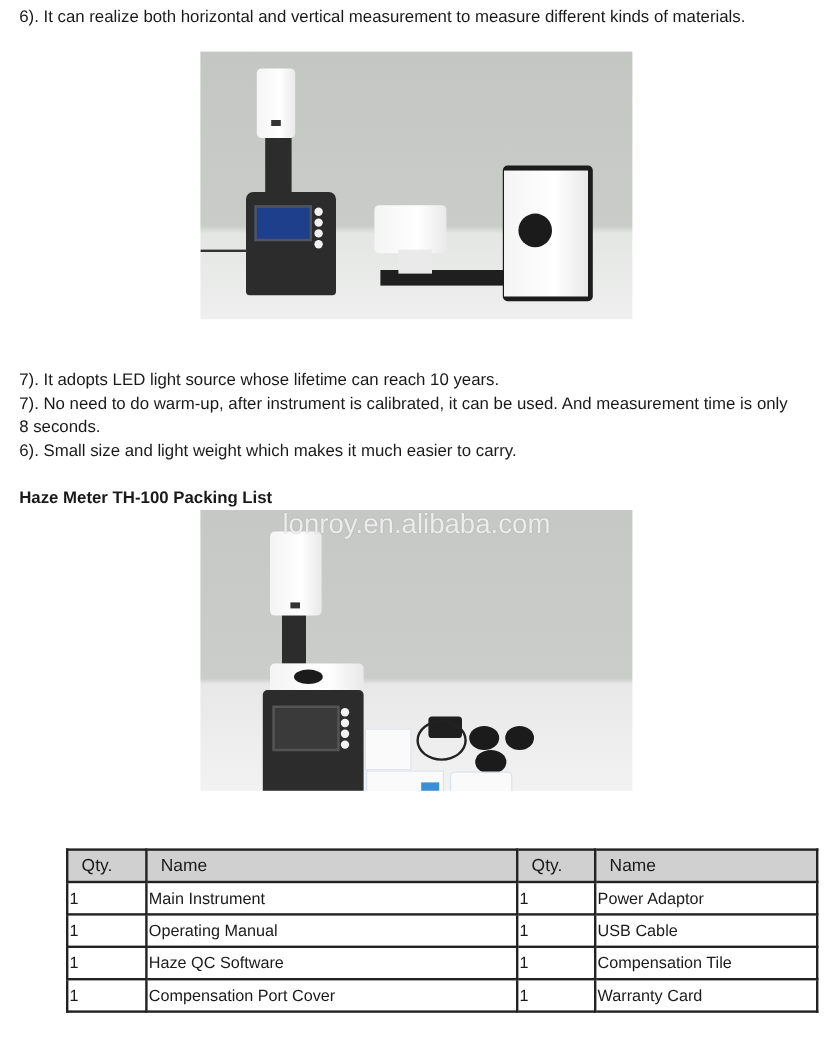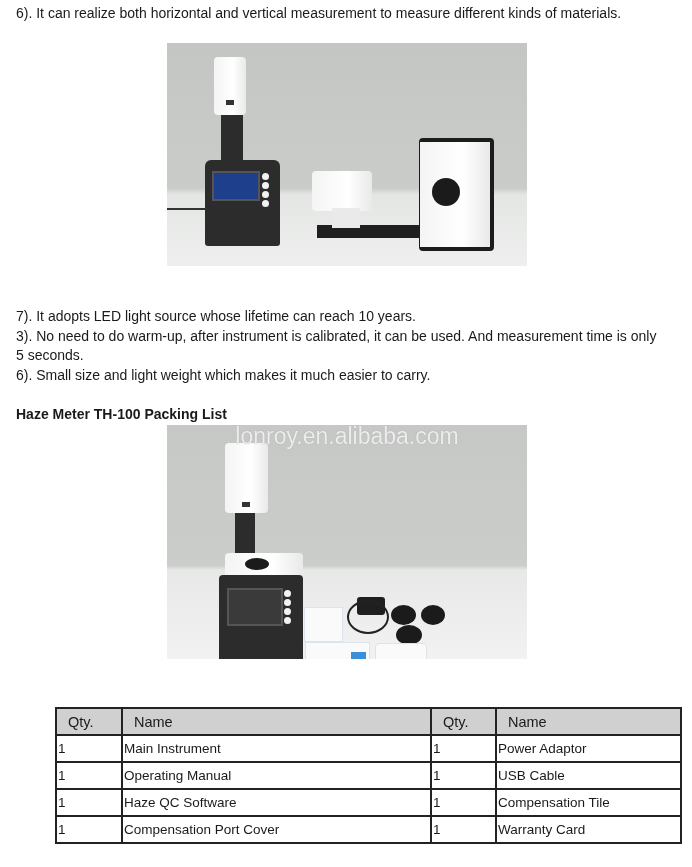--- a/index.html
+++ b/index.html
@@ -52,22 +52,22 @@
   <div class="abs" style="left:0;top:165px;width:40px;height:2px;background:#333;"></div>
 
   <div class="abs darker" style="left:150px;top:182px;width:110px;height:13px;"></div>
   <div class="abs white-block" style="left:145px;top:128px;width:60px;height:40px;"></div>
   <div class="abs" style="left:165px;top:165px;width:28px;height:20px;background:#eaeaea;"></div>
   <div class="abs white-block" style="left:252px;top:95px;width:70px;height:105px;border:4px solid #1c1c1c;border-left-width:1px;"></div>
   <div class="abs disc" style="left:265px;top:135px;width:28px;height:28px;"></div>
 </div>
 
 <div class="para" style="top:307px;">7). It adopts LED light source whose lifetime can reach 10 years.</div>
-<div class="para" style="top:327px;">3). No need to do warm-up, after instrument is calibrated, it can be used. And measurement time is only</div>
-<div class="para" style="top:346px;">5 seconds.</div>
+<div class="para" style="top:327px;">7). No need to do warm-up, after instrument is calibrated, it can be used. And measurement time is only</div>
+<div class="para" style="top:346px;">8 seconds.</div>
 <div class="para" style="top:366px;">6). Small size and light weight which makes it much easier to carry.</div>
 
 <div class="heading">Haze Meter TH-100 Packing List</div>
 
 <div id="photo2" class="photo">
   <div class="abs white-block" style="left:58px;top:18px;width:43px;height:70px;"></div>
   <div class="abs" style="left:75px;top:77px;width:8px;height:5px;background:#333;"></div>
   <div class="abs dark" style="left:68px;top:88px;width:20px;height:40px;"></div>
   <div class="abs white-block" style="left:58px;top:128px;width:78px;height:28px;"></div>
   <div class="abs disc" style="left:78px;top:133px;width:24px;height:12px;"></div>

